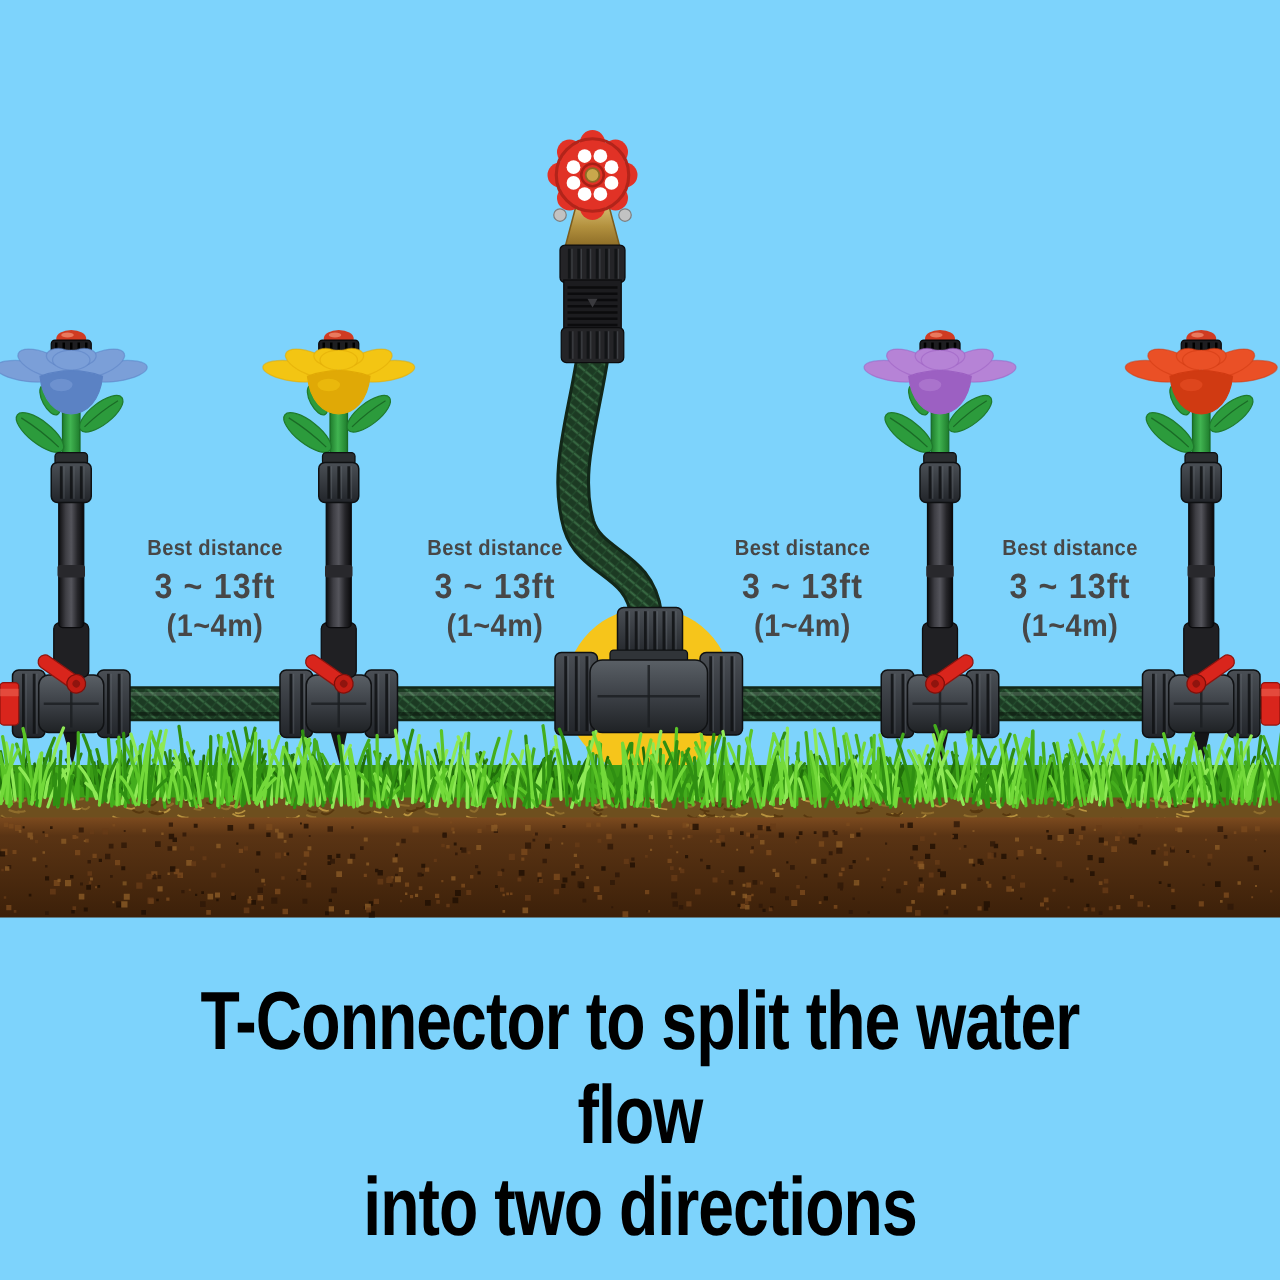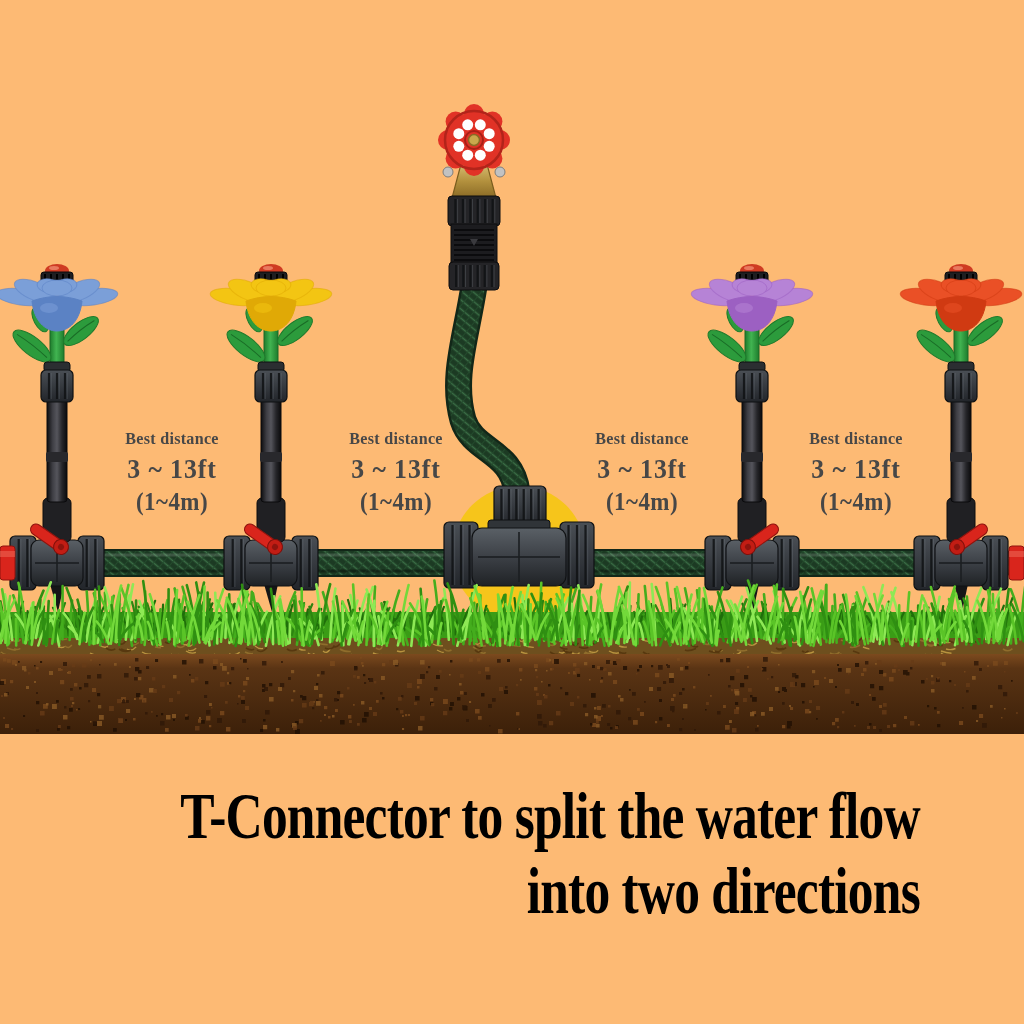--- a/index.html
+++ b/index.html
@@ -1,31 +1,31 @@
 <!DOCTYPE html>
 <html><head>
 <meta charset="utf-8">
 <style>
   html,body{margin:0;padding:0;background:#fff;}
   .stage{
-    position:relative;width:1024px;height:1024px;background:#fdba74;
-    overflow:hidden;font-family:Liberation Serif, serif;
+    position:relative;width:1024px;height:1024px;background:#7dd3fc;
+    overflow:hidden;font-family:Liberation Sans, sans-serif;
   }
   .scene-svg{position:absolute;top:0;left:0;}
   .dist-label{
     position:absolute;top:430px;text-align:center;color:#474747;font-weight:700;
     transform:translateX(-50%) scaleX(.92);transform-origin:50% 0;
     white-space:nowrap;line-height:1;
   }
   .dl-h{display:block;font-size:17.5px;letter-spacing:.3px;margin-bottom:7px;}
   .dl-r{display:block;font-size:28px;letter-spacing:1px;margin-bottom:6px;}
   .dl-m{display:block;font-size:25px;letter-spacing:.5px;}
   .dl1{left:172px}.dl2{left:396px}.dl3{left:642px}.dl4{left:856px}
   .caption{
-    position:absolute;top:779px;left:0;width:1024px;text-align:right;
+    position:absolute;top:779px;left:0;width:1024px;text-align:center;
     color:#000;font-weight:700;font-size:66px;line-height:1.13;letter-spacing:-1px;
   }
   .caption-sq{display:inline-block;transform:scaleX(.78);transform-origin:50% 0;}
   .caption-line{display:block;}
 </style>
 </head>
 <body>
 
 <div class="stage">
 

